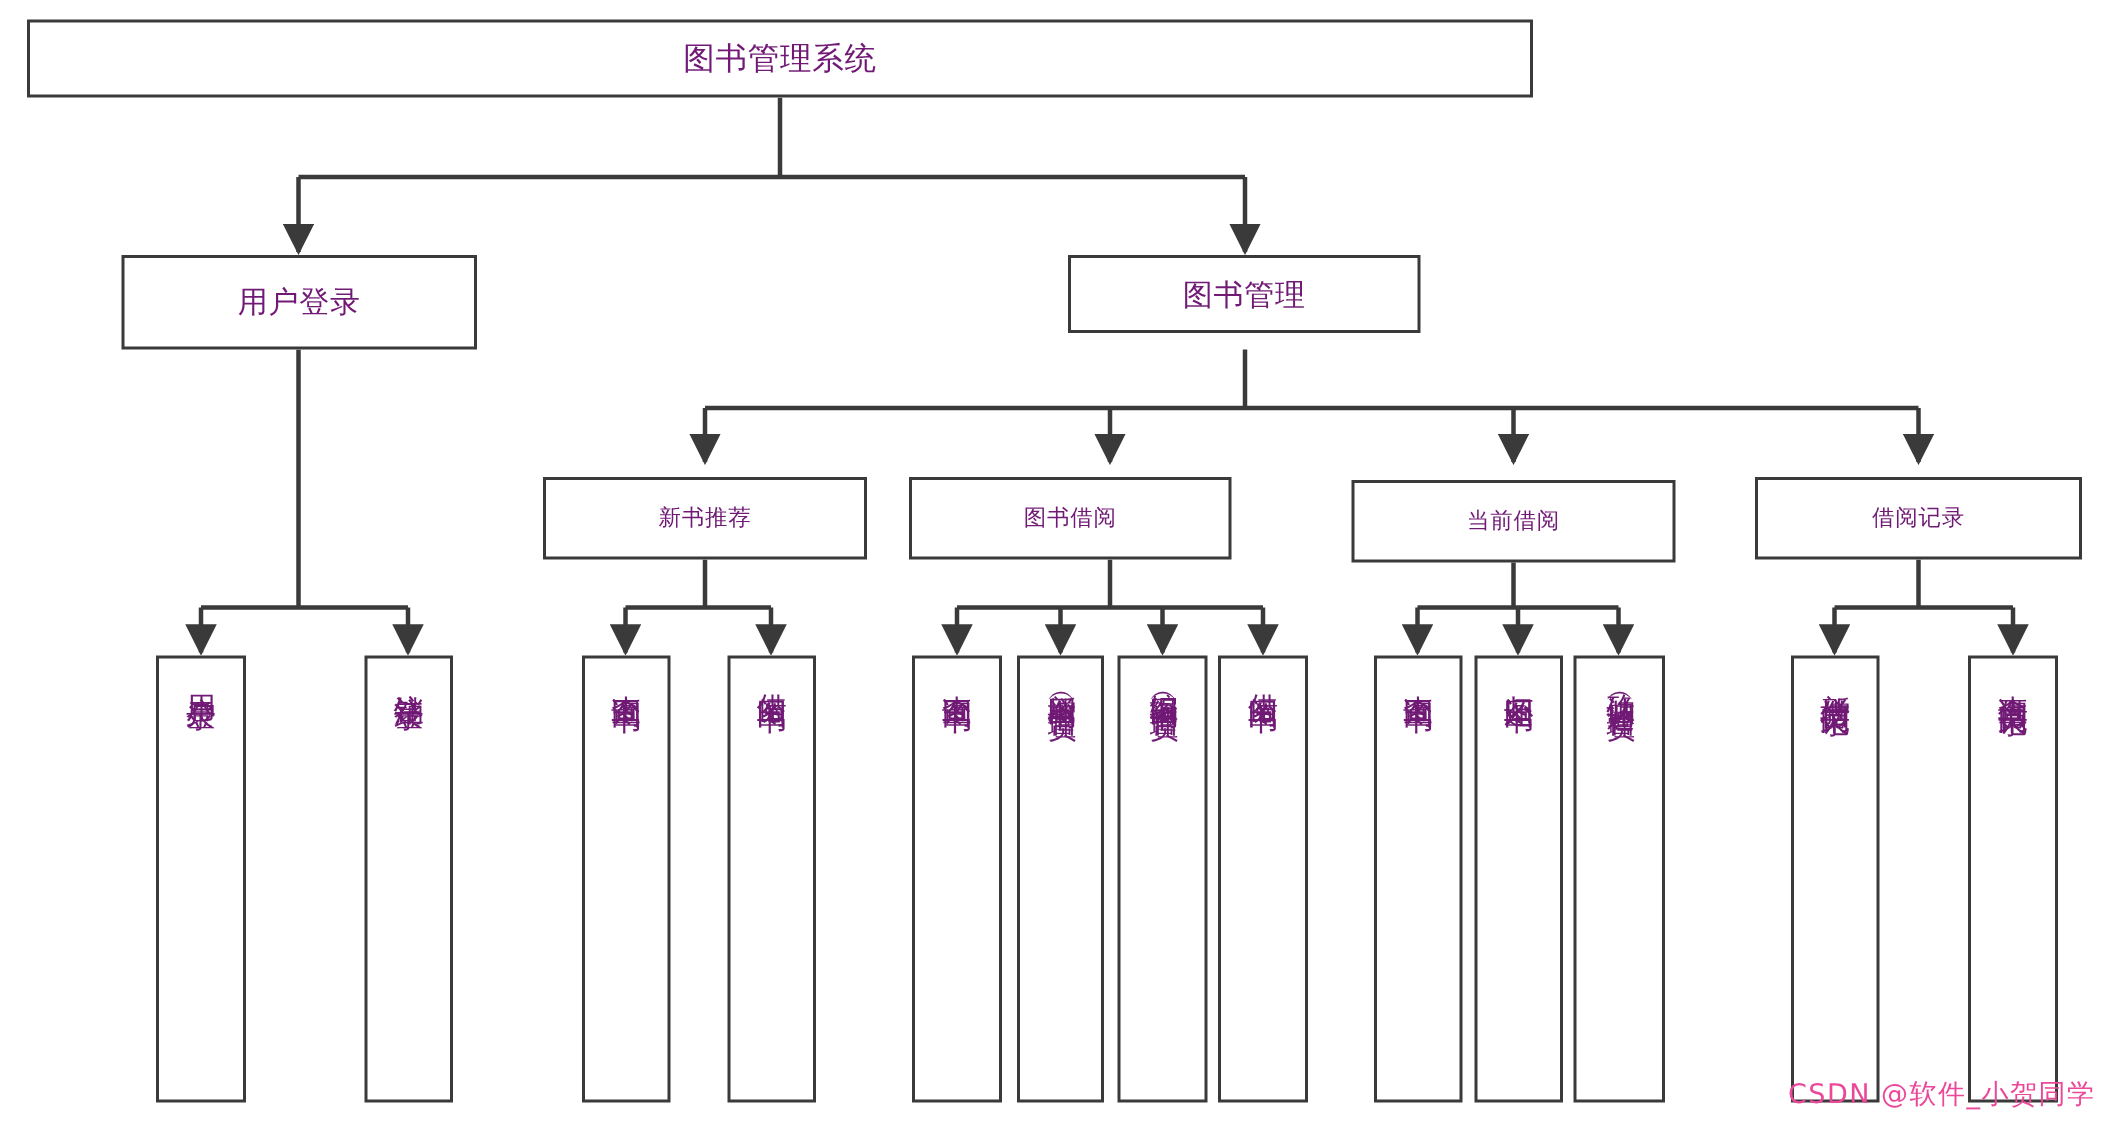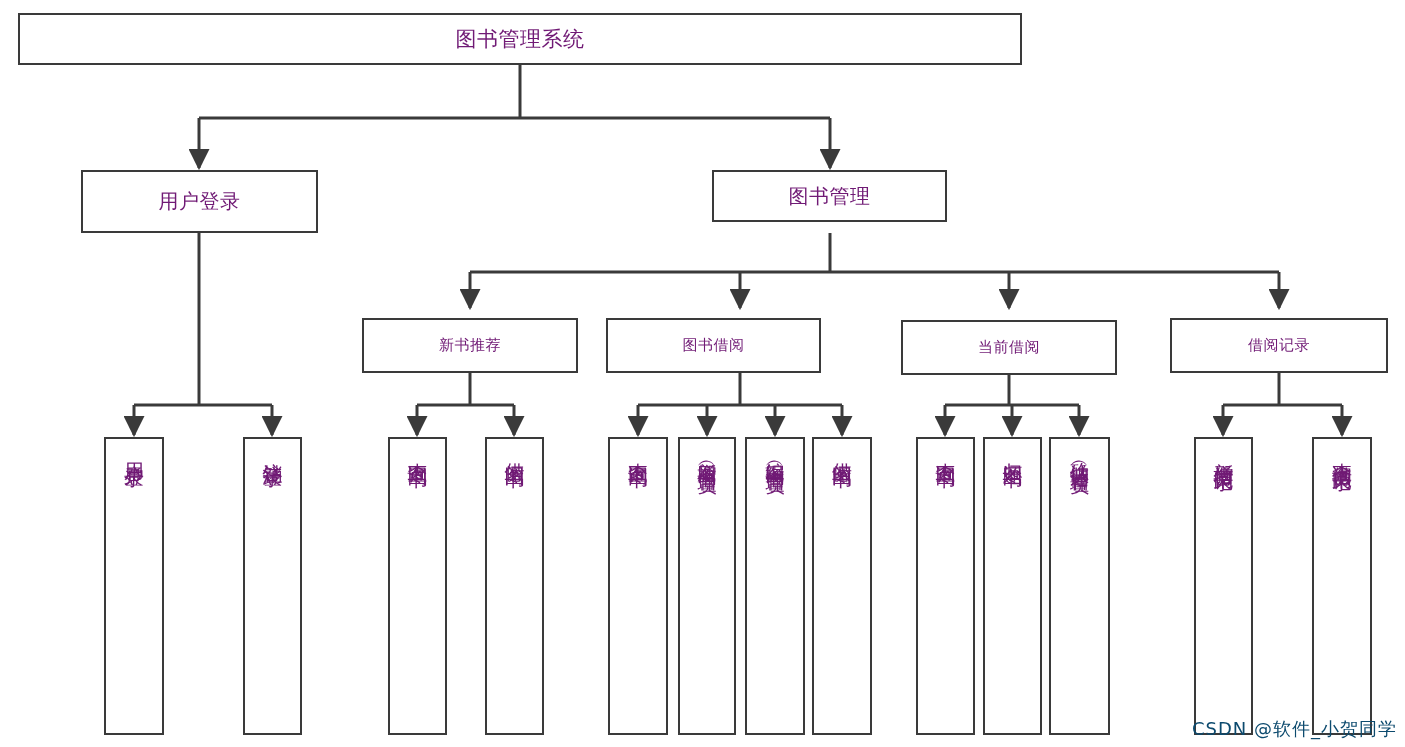--- a/index.html
+++ b/index.html
@@ -58,21 +58,21 @@
     line-height: 1.05;
     letter-spacing: 2px;
     white-space: nowrap;
   }
   .node-leaf.tall .lbl { font-size: 19px; }
   #watermark {
     position: absolute;
     right: 8px;
     bottom: 6px;
     font-size: 18px;
-    color: #0c4a6e;
+    color: #ec4899;
     letter-spacing: 1px;
     z-index: 5;
     white-space: nowrap;
   }
 </style>
 </head>
 <body>
 
 <div id="canvas">
 

